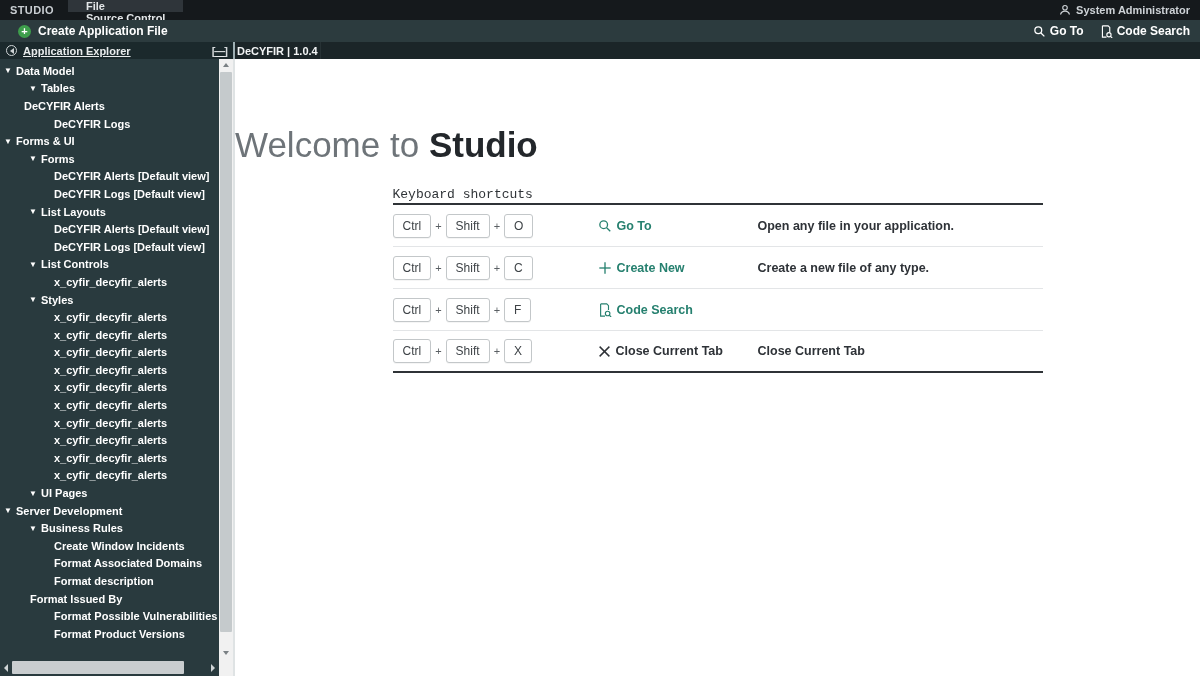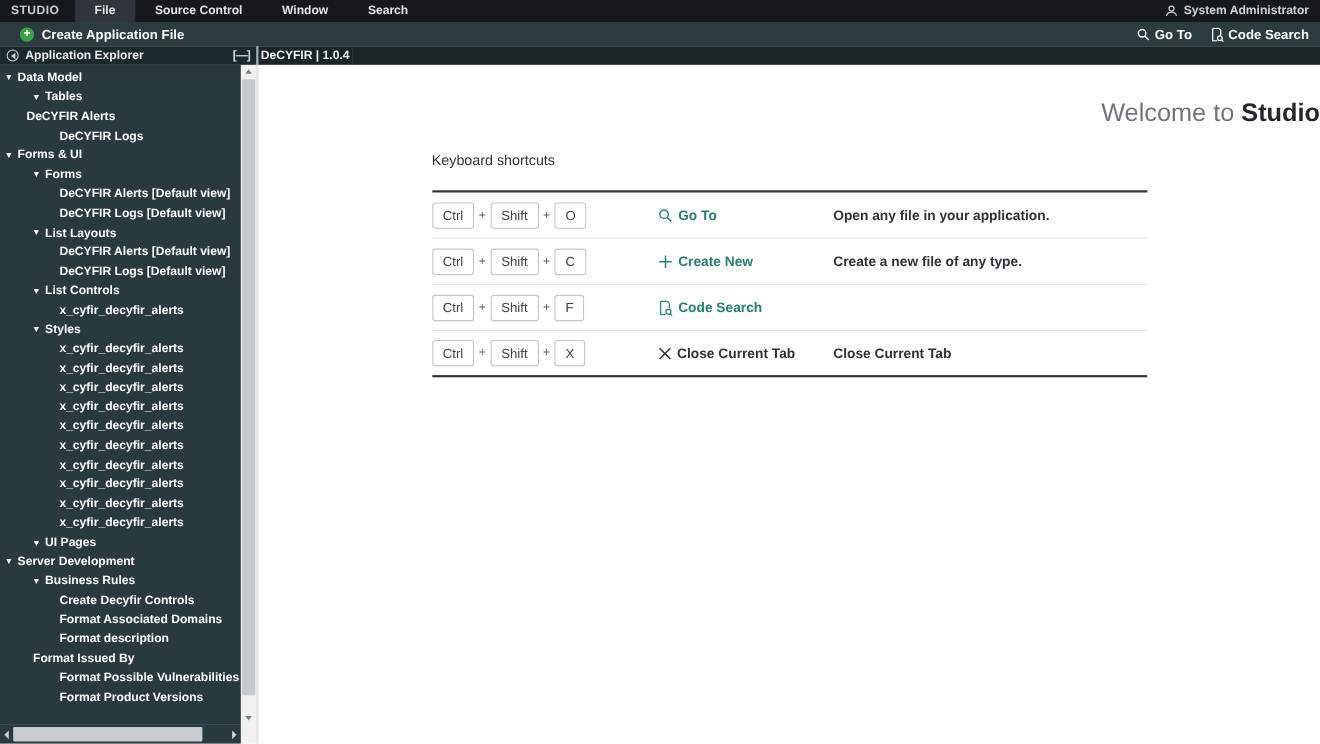--- a/index.html
+++ b/index.html
@@ -20,21 +20,21 @@
     background:#2c3b3e; display:flex; align-items:center; color:#fff; font-size:12px; }
   .create-btn { display:flex; align-items:center; gap:7px; padding:0 12px 0 18px; font-weight:700; cursor:default; }
   .plus-circle { width:13px; height:13px; border-radius:50%; background:#3e9e4c; color:#fff;
     display:flex; align-items:center; justify-content:center; font-size:11px; line-height:11px; font-weight:700; }
   .toolbar-right { margin-left:auto; display:flex; align-items:center; gap:16px; padding-right:10px; font-weight:600; }
   .tool-link { display:flex; align-items:center; gap:4px; cursor:default; }
 
   
   .headrow { position:absolute; left:0; top:42px; width:1200px; height:17px; display:flex; }
   .explorer-head { width:233px; background:#1b292c; color:#e8ebec; display:flex; align-items:center;
-    font-size:11px; font-weight:700; padding:0 6px 0 6px; }
+    font-size:11px; font-weight:700; padding:0 6px 0 6px;text-decoration:underline; }
   .explorer-head .circ { width:11px; height:11px; border:1px solid #cfd4d6; border-radius:50%;
     display:flex; align-items:center; justify-content:center; margin-right:6px; }
   .circ .tri-left { width:0; height:0; border-top:3px solid transparent; border-bottom:3px solid transparent;
     border-right:4px solid #cfd4d6; }
   .collapse { margin-left:auto; font-weight:700; color:#d7dbdd; letter-spacing:-1px; }
   .tabstrip { flex:1; background:#1b2528; border-left:2px solid #9fb0b4; display:flex; align-items:center; }
   .tab { color:#f2f4f5; font-size:11px; font-weight:700; padding:0 2px; height:100%;
     display:flex; align-items:center; border-right:1px solid #273235; }
 
   
@@ -57,45 +57,45 @@
   .hs-arrow { position:absolute; top:0; width:12px; height:17px; display:flex; align-items:center; justify-content:center; }
   .hs-left { left:0; } .hs-right { right:0; }
   .tri-l { width:0; height:0; border-top:4px solid transparent; border-bottom:4px solid transparent; border-right:4px solid #cfd4d6; }
   .tri-r { width:0; height:0; border-top:4px solid transparent; border-bottom:4px solid transparent; border-left:4px solid #cfd4d6; }
   .hs-thumb { position:absolute; left:12px; top:2px; height:13px; width:172px; background:#c9cdcf; border-radius:1px; }
   .corner { position:absolute; left:219px; top:659px; width:14px; height:17px; background:#f1f1f1; }
 
   
   .main { position:absolute; left:233px; top:59px; width:967px; height:617px; background:#fff;
     border-left:2px solid #dfe3e4; }
-  .welcome { margin-top:30px; text-align:right; font-size:23px; color:#6e7479; font-weight:400; }
+  .welcome { margin-top:66px; text-align:left; font-size:35px; color:#6e7479; font-weight:400; }
   .welcome b { color:#23272b; font-weight:700; }
 
   .shortcuts { width:650px; margin:22px auto 0 auto; }
-  .sc-heading { font-size:13px; color:#2f3337; margin-bottom:20px; }
+  .sc-heading { font-size:13px; color:#2f3337; margin-bottom:1px;font-family:Liberation Mono, monospace; }
   .sc-table { border-top:2px solid #2f3337; }
   .sc-row { display:grid; grid-template-columns:205px 160px 1fr; align-items:center;
     padding:8px 0; border-bottom:1px solid #e3e5e7; min-height:42px; }
   .sc-row:last-child { border-bottom:2px solid #2f3337; }
   .keys { display:flex; align-items:center; }
   .keycap { border:1px solid #c3c7c9; border-radius:3px; background:#fff; color:#3e4347;
     font-size:12px; padding:4px 9px; min-width:26px; text-align:center; box-shadow:0 1px 0 rgba(0,0,0,.04); }
   .keyplus { color:#5a5f63; font-size:11px; margin:0 4px; }
   .sc-link { display:flex; align-items:center; gap:5px; font-size:12.5px; font-weight:700;
     color:#26806f; cursor:default; }
   .sc-row.plain .sc-link { color:#2e3237; }
   .sc-desc { font-size:12.5px; color:#2e3237; font-weight:600; }
   .icon svg { display:block; }
 </style>
 </head>
 <body>
 
 <div class="topbar">
   <div class="brand">STUDIO</div>
-  <div id="menu-items" style="display:flex;">
+  <div id="menu-items" style="display:flex;flex-direction:column;">
       <div class="menu-item active">File</div>
       <div class="menu-item">Source Control</div>
       <div class="menu-item">Window</div>
       <div class="menu-item">Search</div>
     </div>
   <div class="topbar-right">
     <span class="icon">
       <svg width="12" height="12" viewBox="0 0 16 16" fill="none" stroke="#ced3d7" stroke-width="1.5">
         <circle cx="8" cy="5" r="3"></circle>
           <path d="M2 14c1-3.4 3.2-4.5 6-4.5S13 10.6 14 14"></path>
@@ -234,21 +234,21 @@
       </div>
       <div class="tree-row group" style="padding-left: 4px;">
         <span class="caret">▼</span>
         <span>Server Development</span>
       </div>
       <div class="tree-row group" style="padding-left: 29px;">
         <span class="caret">▼</span>
         <span>Business Rules</span>
       </div>
       <div class="tree-row leaf" style="padding-left: 54px;">
-        <span>Create Decyfir Controls</span>
+        <span>Create Window Incidents</span>
       </div>
       <div class="tree-row leaf" style="padding-left: 54px;">
         <span>Format Associated Domains</span>
       </div>
       <div class="tree-row leaf" style="padding-left: 54px;">
         <span>Format description</span>
       </div>
       <div class="tree-row leaf" style="padding-left: 30px;">
         <span>Format Issued By</span>
       </div>

